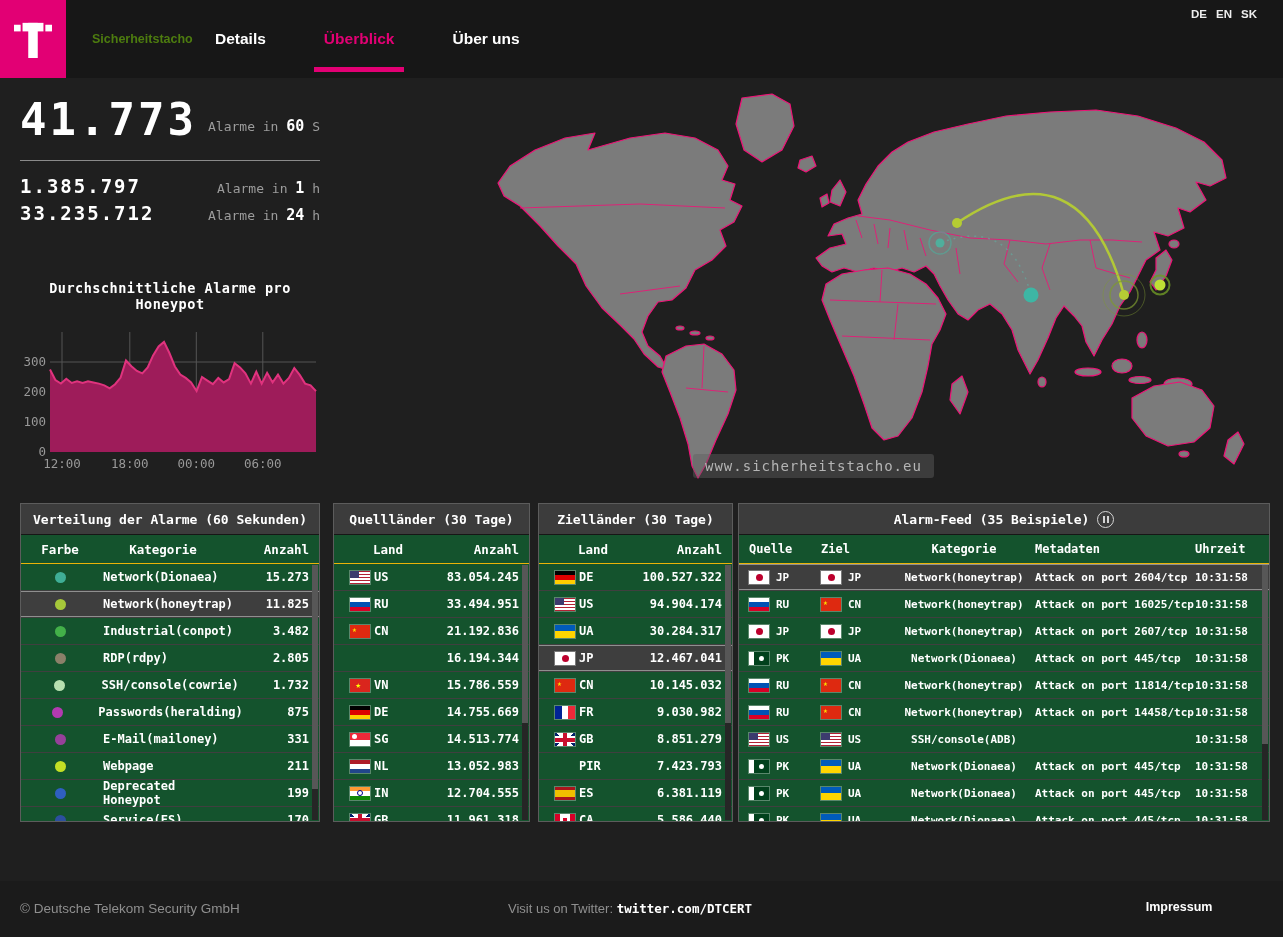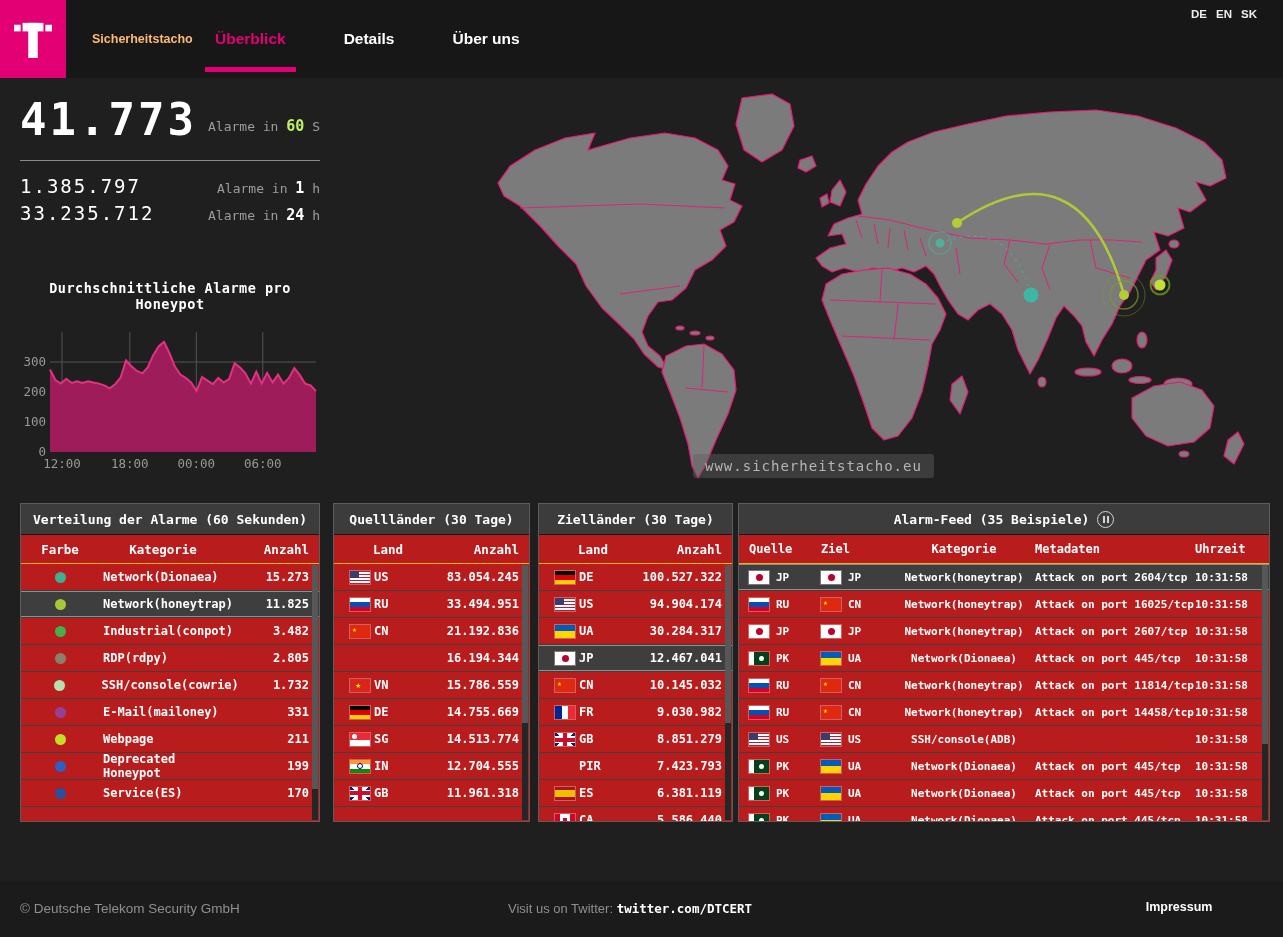--- a/index.html
+++ b/index.html
@@ -5,51 +5,51 @@
   * { margin:0; padding:0; box-sizing:border-box; }
   html,body { width:1283px; height:937px; background:#1f1f1f; overflow:hidden;
               font-family:"DejaVu Sans Mono", monospace; color:#fff; }
   .page { position:relative; width:1283px; height:937px; }
 
   
   .header { position:absolute; left:0; top:0; width:1283px; height:78px; background:#171717; }
   .logo { position:absolute; left:0; top:0; width:66px; height:78px; background:#e20074;
           display:flex; align-items:center; justify-content:center; }
   .brand { position:absolute; left:92px; top:0; height:78px; display:flex; align-items:center;
-           color:#fdba74; font-size:12.5px; font-weight:bold; font-family:"Liberation Sans",sans-serif; }
+           color:#4d7c0f; font-size:12.5px; font-weight:bold; font-family:"Liberation Sans",sans-serif; }
   .tabs { position:absolute; left:205px; top:0; height:78px; display:flex; gap:38px; }
   .tab { height:78px; display:flex; align-items:center; padding:0 10px; font-family:"Liberation Sans",sans-serif;
          font-weight:bold; font-size:15.5px; color:#fff; cursor:pointer; position:relative; }
   .tab.active { color:#e20074; }
   .tab.active::after { content:''; position:absolute; left:0; right:0; bottom:6px; height:5px; background:#e20074; }
   .langs { position:absolute; right:26px; top:8px; display:flex; gap:9px;
            font-family:"Liberation Sans",sans-serif; font-size:11.5px; font-weight:bold; color:#eee; }
   .langs span { cursor:pointer; }
 
   
   .left-col { position:absolute; left:20px; top:88px; width:300px; }
   .big-row { display:flex; align-items:flex-end; justify-content:space-between; margin-top:8px; }
   .big-num { font-size:44px; font-weight:bold; letter-spacing:3px; line-height:1.1; }
   .big-label { font-size:13px; color:#9c9c9c; padding-bottom:9px; white-space:nowrap; }
-  .big-label b { color:#bef264; font-size:15px;text-align:center; }
+  .big-label b { color:#ffffff; font-size:15px;text-align:center; }
   .divider { border:none; border-top:1px solid #8a8a8a; margin:16px 0 14px 0; }
   .stat-row { display:flex; justify-content:space-between; align-items:baseline; margin-bottom:5px; }
-  .stat-val { font-size:19px; font-weight:normal; letter-spacing:2px; }
+  .stat-val { font-size:19px; font-weight:bold; letter-spacing:2px; }
   .stat-label { font-size:13px; color:#9c9c9c; }
   .stat-label b { color:#fff; font-size:15px; }
   .chart-title { margin-top:56px; text-align:center; font-size:13.5px; font-weight:bold; letter-spacing:.5px; }
   .chart-wrap { margin-top:14px; }
 
   
   .map { position:absolute; left:490px; top:88px; width:790px; height:402px; }
   .watermark { position:absolute; left:203px; top:366px; background:rgba(95,95,95,.45);
                color:#b5b5b5; font-size:14px; padding:4px 12px; border-radius:3px; letter-spacing:1px; }
 
   
-  .panel { position:absolute; top:503px; height:319px; background:#b91c1c;
+  .panel { position:absolute; top:503px; height:319px; background:#14532d;
            border:1px solid #5c5c5c; overflow:hidden; }
   .p1 { left:20px;  width:300px; }
   .p2 { left:333px; width:197px; }
   .p3 { left:538px; width:195px; }
   .p4 { left:738px; width:532px; }
   .ptitle { height:31px; background:#3c3c3c; display:flex; align-items:center; justify-content:center;
             font-size:13px; font-weight:bold; border-bottom:1px solid #161616; gap:8px; }
   .phead { height:29px; display:flex; align-items:center; font-size:12.5px; font-weight:bold;
            border-bottom:1px solid #eab308; }
   .trow { height:27px; display:flex; align-items:center; font-size:12px; font-weight:bold;
@@ -147,22 +147,22 @@
     <div class="logo">
       <svg width="38" height="46" viewBox="0 0 40 48">
         <rect x="0" y="9" width="7" height="7" fill="#fff"></rect>
         <rect x="33" y="9" width="7" height="7" fill="#fff"></rect>
         <rect x="9" y="7" width="22" height="9" fill="#fff"></rect>
         <rect x="15" y="7" width="10" height="37" fill="#fff"></rect>
       </svg>
     </div>
     <div class="brand">Sicherheitstacho</div>
     <div class="tabs">
+      <div class="tab">Details</div>
       <div class="tab active">Überblick</div>
-      <div class="tab">Details</div>
       <div class="tab">Über uns</div>
     </div>
     <div class="langs">
       <span>DE</span>
       <span>EN</span>
       <span>SK</span>
     </div>
   </div>
 
   <div class="left-col">
@@ -333,20 +333,27 @@
         </div>
         <div class="trow gdist">
           <span class="c1">
             <span class="dot" style="background: rgb(183, 224, 176);"></span>
           </span>
           <span class="c2">SSH/console(cowrie)</span>
           <span class="c3">1.732</span>
         </div>
         <div class="trow gdist">
           <span class="c1">
+            <span class="dot" style="background: rgb(178, 58, 176);"></span>
+          </span>
+          <span class="c2">Passwords(heralding)</span>
+          <span class="c3">875</span>
+        </div>
+        <div class="trow gdist">
+          <span class="c1">
             <span class="dot" style="background: rgb(150, 64, 154);"></span>
           </span>
           <span class="c2">E-Mail(mailoney)</span>
           <span class="c3">331</span>
         </div>
         <div class="trow gdist">
           <span class="c1">
             <span class="dot" style="background: rgb(195, 223, 37);"></span>
           </span>
           <span class="c2">Webpage</span>
@@ -420,20 +427,27 @@
           </span>
           <span class="ccode">DE</span>
           <span class="ccount">14.755.669</span>
         </div>
         <div class="trow gland">
           <span class="cflag">
             <span class="flag f-SG"></span>
           </span>
           <span class="ccode">SG</span>
           <span class="ccount">14.513.774</span>
+        </div>
+        <div class="trow gland">
+          <span class="cflag">
+            <span class="flag f-NL"></span>
+          </span>
+          <span class="ccode">NL</span>
+          <span class="ccount">13.052.983</span>
         </div>
         <div class="trow gland">
           <span class="cflag">
             <span class="flag f-IN"></span>
           </span>
           <span class="ccode">IN</span>
           <span class="ccount">12.704.555</span>
         </div>
         <div class="trow gland">
           <span class="cflag">

